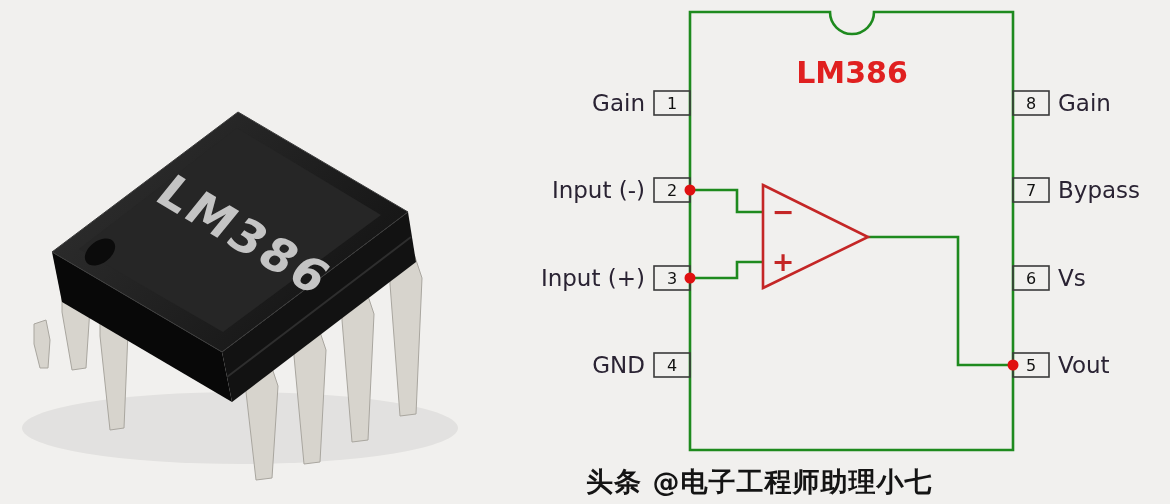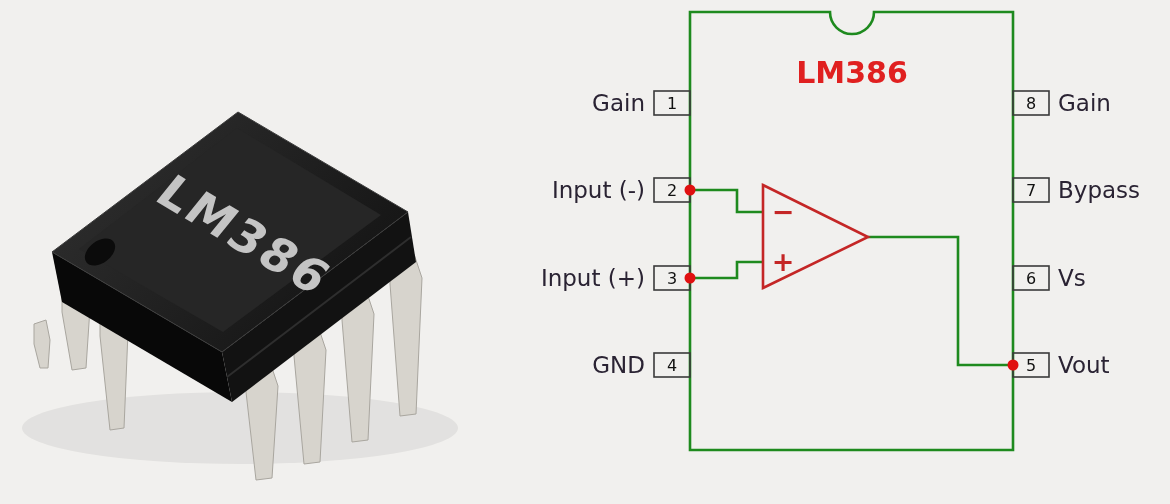--- a/index.html
+++ b/index.html
@@ -121,13 +121,14 @@
       <polygon class="tri" points="763,185 763,288 868,237" stroke="#c42626"></polygon>
       <text class="opsym" x="783" y="221">−</text>
       <text class="opsym" x="783" y="271">+</text>
 
       <circle class="dot" cx="690" cy="190" r="5.5" fill="#e01010"></circle>
       <circle class="dot" cx="690" cy="278" r="5.5" fill="#e01010"></circle>
       <circle class="dot" cx="1013" cy="365" r="5.5" fill="#e01010"></circle>
     </g>
   </svg>
 
+  <div class="watermark">头条 @电子工程师助理小七</div>
 </div>
 
 </body></html>

